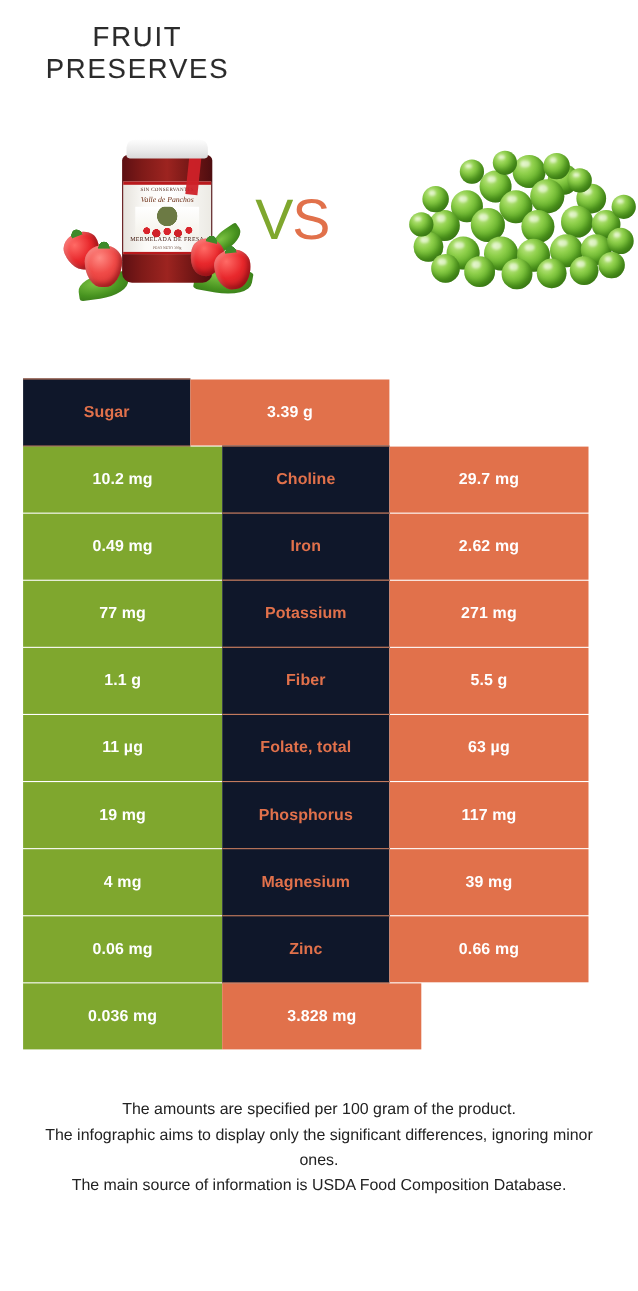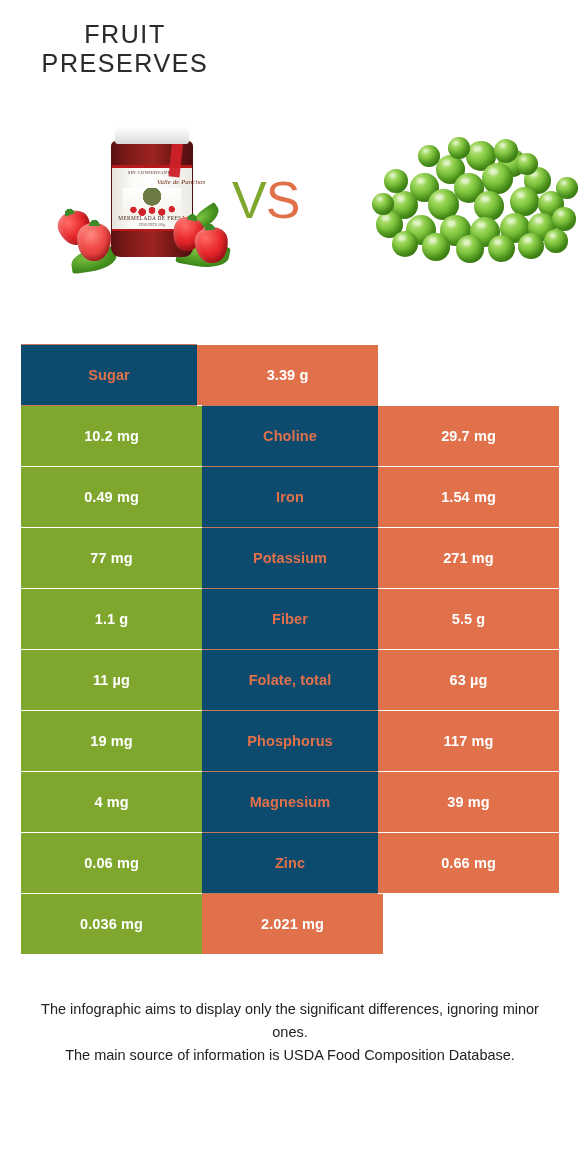--- a/index.html
+++ b/index.html
@@ -102,21 +102,21 @@
     background: #b9191c;
   }
   .lbl-txt {
     position: absolute;
     width: 100%;
     text-align: center;
     font-family: "Liberation Serif", serif;
     color: #4a2418;
   }
   .lbl-sin { top: 5px; font-size: 4.6px; letter-spacing: .3px; }
-  .lbl-brand { top: 13px; font-size: 7px; font-style: italic; color: #6d2f16; margin-left: 29px; }
+  .lbl-brand { top: 13px; font-size: 7px; font-style: italic; color: #6d2f16; }
   .lbl-mer { bottom: 10px; font-size: 5.4px; letter-spacing: .35px; }
   .lbl-peso { bottom: 4px; font-size: 3.4px; color: #6a4b3c; }
   .lbl-art {
     position: absolute;
     left: 11px; top: 23px; width: 58px; height: 28px;
     background:
       radial-gradient(circle at 18% 78%, #d8252c 0 3px, transparent 3.4px),
       radial-gradient(circle at 33% 86%, #cf2128 0 3.6px, transparent 4px),
       radial-gradient(circle at 50% 80%, #d8252c 0 3.2px, transparent 3.6px),
       radial-gradient(circle at 67% 86%, #cf2128 0 3.4px, transparent 3.8px),
@@ -218,22 +218,22 @@
     font-size: 14.5px;
     font-weight: 600;
     letter-spacing: .1px;
   }
   .cell-left {
     width: 181px;
     background: #7fa72e;
     color: #ffffff;
   }
   .cell-mid {
-    width: 176px;
-    background: #0c4a6e;
+    width: 152px;
+    background: #0f172a;
     font-weight: 700;
     font-size: 14.5px;
     border-top: 1px solid #c27a5e;
     border-bottom: 1px solid #c27a5e;
     margin: -1px 0;
   }
   .cell-right {
     width: 181px;
     background: #e1714b;
     color: #ffffff;
@@ -335,21 +335,21 @@
       <div class="cell cell-right">3.39 g</div>
     </div>
     <div class="row">
       <div class="cell cell-left">10.2 mg</div>
       <div class="cell cell-mid mid-orange">Choline</div>
       <div class="cell cell-right">29.7 mg</div>
     </div>
     <div class="row">
       <div class="cell cell-left">0.49 mg</div>
       <div class="cell cell-mid mid-orange">Iron</div>
-      <div class="cell cell-right">1.54 mg</div>
+      <div class="cell cell-right">2.62 mg</div>
     </div>
     <div class="row">
       <div class="cell cell-left">77 mg</div>
       <div class="cell cell-mid mid-orange">Potassium</div>
       <div class="cell cell-right">271 mg</div>
     </div>
     <div class="row">
       <div class="cell cell-left">1.1 g</div>
       <div class="cell cell-mid mid-orange">Fiber</div>
       <div class="cell cell-right">5.5 g</div>
@@ -369,20 +369,21 @@
       <div class="cell cell-mid mid-orange">Magnesium</div>
       <div class="cell cell-right">39 mg</div>
     </div>
     <div class="row">
       <div class="cell cell-left">0.06 mg</div>
       <div class="cell cell-mid mid-orange">Zinc</div>
       <div class="cell cell-right">0.66 mg</div>
     </div>
     <div class="row">
       <div class="cell cell-left">0.036 mg</div>
-      <div class="cell cell-right">2.021 mg</div>
+      <div class="cell cell-right">3.828 mg</div>
     </div>
   </div>
 
 <div class="footer">
+  <p>The amounts are specified per 100 gram of the product.</p>
   <p>The infographic aims to display only the significant differences, ignoring minor ones.</p>
   <p>The main source of information is USDA Food Composition Database.</p>
 </div>
 
 </body></html>

